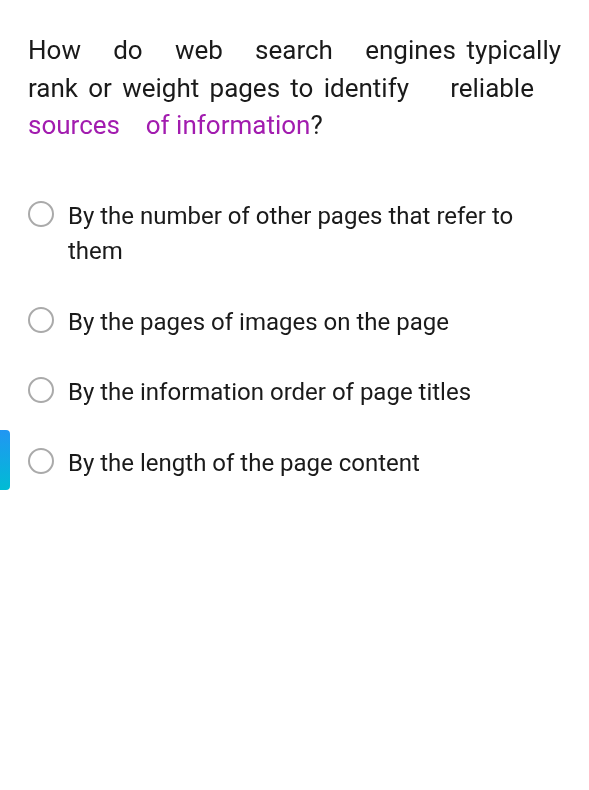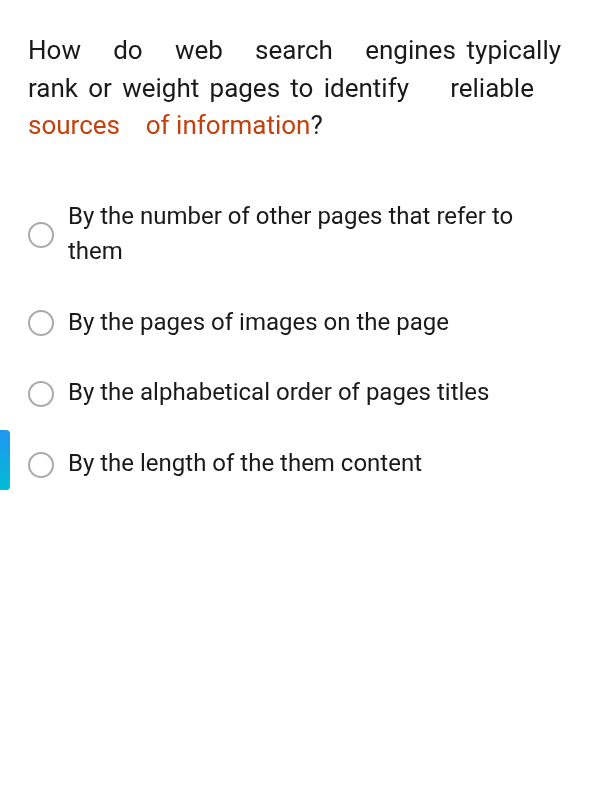--- a/index.html
+++ b/index.html
@@ -20,33 +20,33 @@
     .question-text {
       font-size: 26px;
       line-height: 1.45;
       color: #1a1a1a;
       font-weight: 400;
       margin-bottom: 36px;
       text-align: justify;
     }
 
     .question-text .highlight {
-      color: #c2410c;
+      color: #a21caf;
     }
 
     .options-list {
       list-style: none;
       display: flex;
       flex-direction: column;
       gap: 0px;
     }
 
     .option-item {
       display: flex;
-      align-items: center;
+      align-items: flex-start;
       gap: 14px;
       padding: 18px 0 18px 0;
     }
 
     .radio-circle {
       width: 26px;
       height: 26px;
       border-radius: 50%;
       border: 2px solid #aaaaaa;
       background: #ffffff;
@@ -92,19 +92,19 @@
   <li class="option-item">
     <div class="radio-circle"></div>
     <span class="option-label">By the number of other pages that refer to them</span>
   </li>
   <li class="option-item">
     <div class="radio-circle"></div>
     <span class="option-label">By the pages of images on the page</span>
   </li>
   <li class="option-item">
     <div class="radio-circle"></div>
-    <span class="option-label">By the alphabetical order of pages titles</span>
+    <span class="option-label">By the information order of page titles</span>
   </li>
   <li class="option-item">
     <div class="radio-circle"></div>
-    <span class="option-label">By the length of the them content</span>
+    <span class="option-label">By the length of the page content</span>
   </li>
 </ul>
 
 </body></html>

